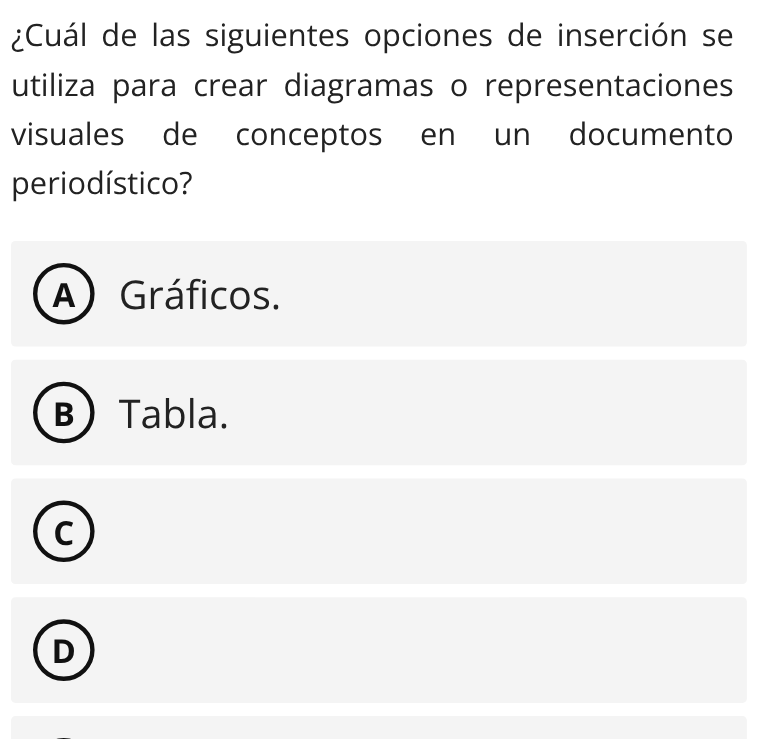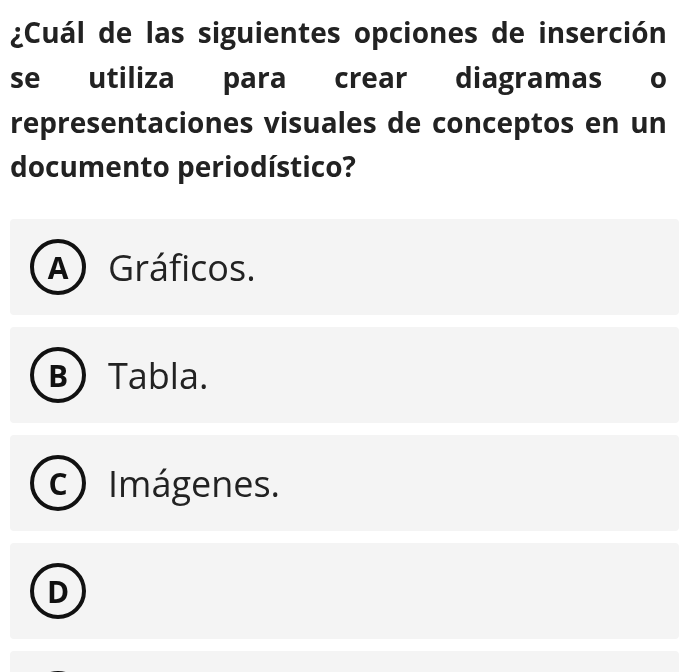--- a/index.html
+++ b/index.html
@@ -11,21 +11,20 @@
     padding: 10px 10px 0 10px;
   }
   .question {
     font-size: 28px;
     line-height: 1.6;
     color: #222;
     text-align: justify;
     text-justify: inter-word;
     margin-bottom: 30px;
     padding-right: 12px;
-    font-weight: bold;
   }
   .options {
     display: flex;
     flex-direction: column;
     gap: 12px;
   }
   .option {
     background: #f4f4f4;
     border-radius: 4px;
     display: flex;
@@ -62,21 +61,20 @@
   <div class="option">
     <div class="letter-circle">A</div>
     <div class="option-text">Gráficos.</div>
   </div>
   <div class="option">
     <div class="letter-circle">B</div>
     <div class="option-text">Tabla.</div>
   </div>
   <div class="option">
     <div class="letter-circle">C</div>
-    <div class="option-text">Imágenes.</div>
   </div>
   <div class="option">
     <div class="letter-circle">D</div>
   </div>
   <div class="option">
     <div class="letter-circle">E</div>
 
   </div>
 </div>
 

